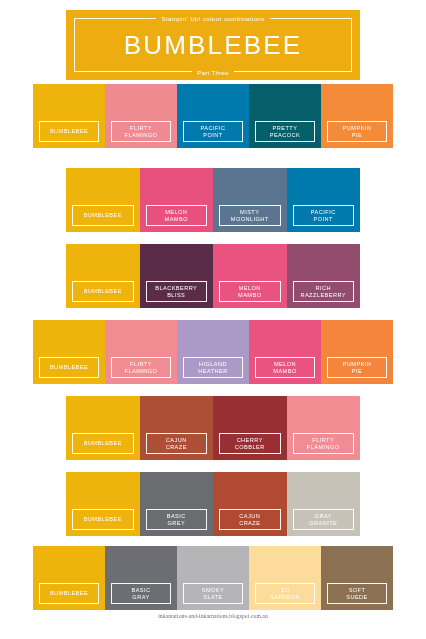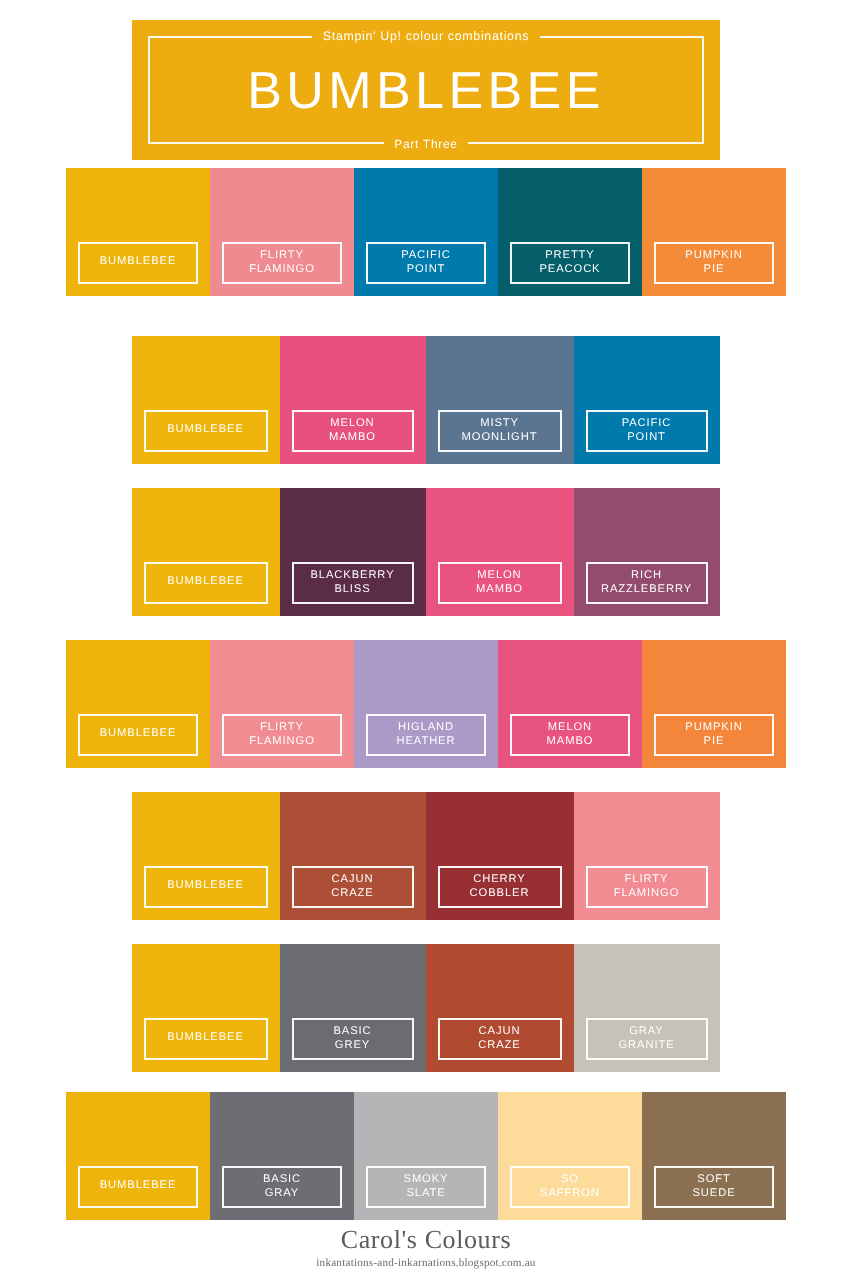--- a/index.html
+++ b/index.html
@@ -271,15 +271,14 @@
 SAFFRON</div>
       </div>
       <div class="swatch" style="background: rgb(139, 112, 81);">
         <div class="chip">SOFT
 SUEDE</div>
       </div>
     </div>
   </div>
 
 <div class="footer">
-  <div class="footer-title">Carol's Colours</div>
   <div class="footer-url">inkantations-and-inkarnations.blogspot.com.au</div>
 </div>
 
 </body></html>

